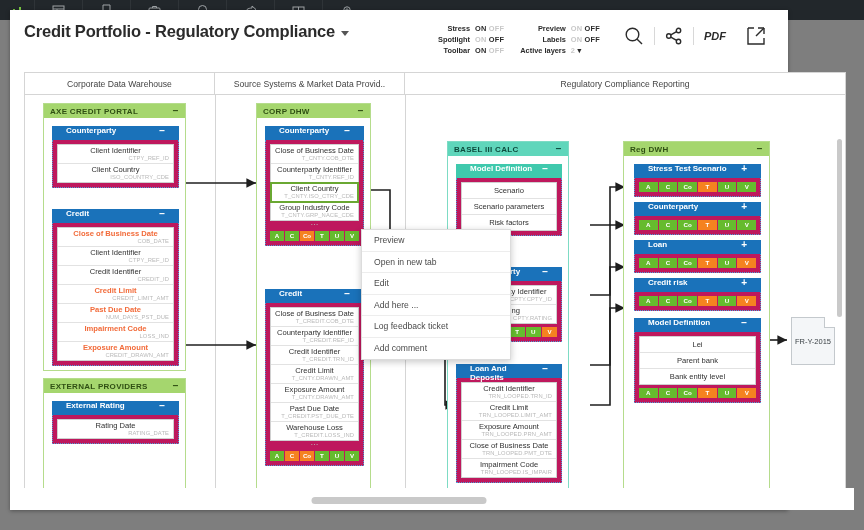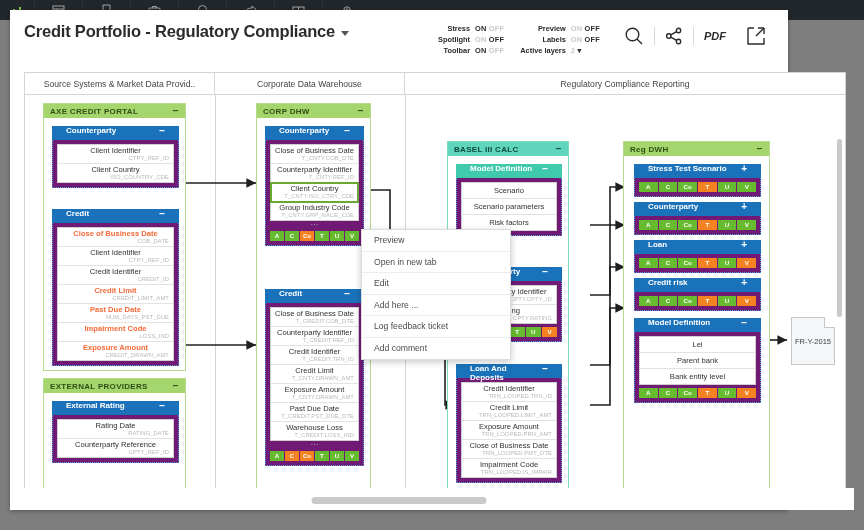--- a/index.html
+++ b/index.html
@@ -63,21 +63,21 @@
   .group-hd { background:#a5d66e; color:#2f4f13; font-weight:bold; font-size:8px; letter-spacing:.3px;
               height:14px; display:flex; align-items:center; padding:0 6px; justify-content:space-between; }
   .group.teal { border-color:#7ddbc4; }
   .group-hd.teal { background:#5fd6bb; color:#0d4a3c; }
   .pm { font-size:10px; font-weight:bold; line-height:10px; }
   
   .ent { position:absolute; }
   .ent-hd { background:#1a72ba; color:#fff; font-weight:bold; font-size:8px;
             height:14px; display:flex; align-items:flex-start; padding:0 14px; justify-content:space-between; }
   .ent-hd.teal { background:#3fc9ad; color:#fff; }
-  .ent-bd { border:1px dotted #4aa3dd; border-top:none; background:#701a75; padding:4px; }
+  .ent-bd { border:1px dotted #4aa3dd; border-top:none; background:#be185d; padding:4px; }
   .attrs { border:1px solid #d0d0d0; background:#fff; }
   .attr { border-bottom:1px solid #e2e2e2; padding:1px 4px 1px; text-align:center; }
   .attr:last-child { border-bottom:none; }
   .attr .nm { font-size:7.6px; color:#303030; line-height:9px; }
   .attr .nm.hl { color:#f26b3a; font-weight:bold; }
   .attr .tech { font-size:5.8px; color:#b9b9b9; text-align:right; line-height:7px; letter-spacing:.1px;}
   .attr.plain { padding:3px 4px; }
   .attr.plain .nm { font-size:7.6px; }
   .attr.sel { outline:2px solid #6aa832; outline-offset:-1px; position:relative; z-index:3; background:#fff;}
   .ellip { text-align:center; color:#b9b9b9; font-size:8px; line-height:7px; }
@@ -210,22 +210,22 @@
               <path d="M18 2v6M18 2h-6" fill="none" stroke="#2b2b2b" stroke-width="1.4"></path>
             </svg>
         </div>
       </div>
     </div>
   </div>
 
   <div id="canvas">
 
     <div id="lanes-head">
+      <div class="lane-head" style="width:190px">Corporate Data Warehouse</div>
       <div class="lane-head" style="width:190px">Source Systems &amp; Market Data Provid..</div>
-      <div class="lane-head" style="width:190px">Corporate Data Warehouse</div>
       <div class="lane-head" style="flex:1">Regulatory Compliance Reporting</div>
     </div>
 
     <div id="lanes-body">
       <div class="lane-div" style="left:190px"></div>
       <div class="lane-div" style="left:380px"></div>
 
       <svg id="edges">
         <defs>
           <marker id="ar" markerWidth="7" markerHeight="7" refX="6" refY="3" orient="auto">
@@ -320,24 +320,20 @@
           <div class="ent-hd">
             <span>External Rating</span>
             <span class="pm">−</span>
           </div>
           <div class="ent-bd">
             <div class="attrs">
               <div class="attr">
                   <div class="nm">Rating Date</div>
                   <div class="tech">RATING_DATE</div>
                 </div>
-              <div class="attr">
-                  <div class="nm">Counterparty Reference</div>
-                  <div class="tech">CPTY_REF_ID</div>
-                </div>
             </div>
           </div>
         </div>
       </div>
 
       <div class="group" style="left:231px; top:8px; width:115px; height:400px;">
         <div class="group-hd">
           <span>CORP DHW</span>
           <span class="pm">−</span>
         </div>

